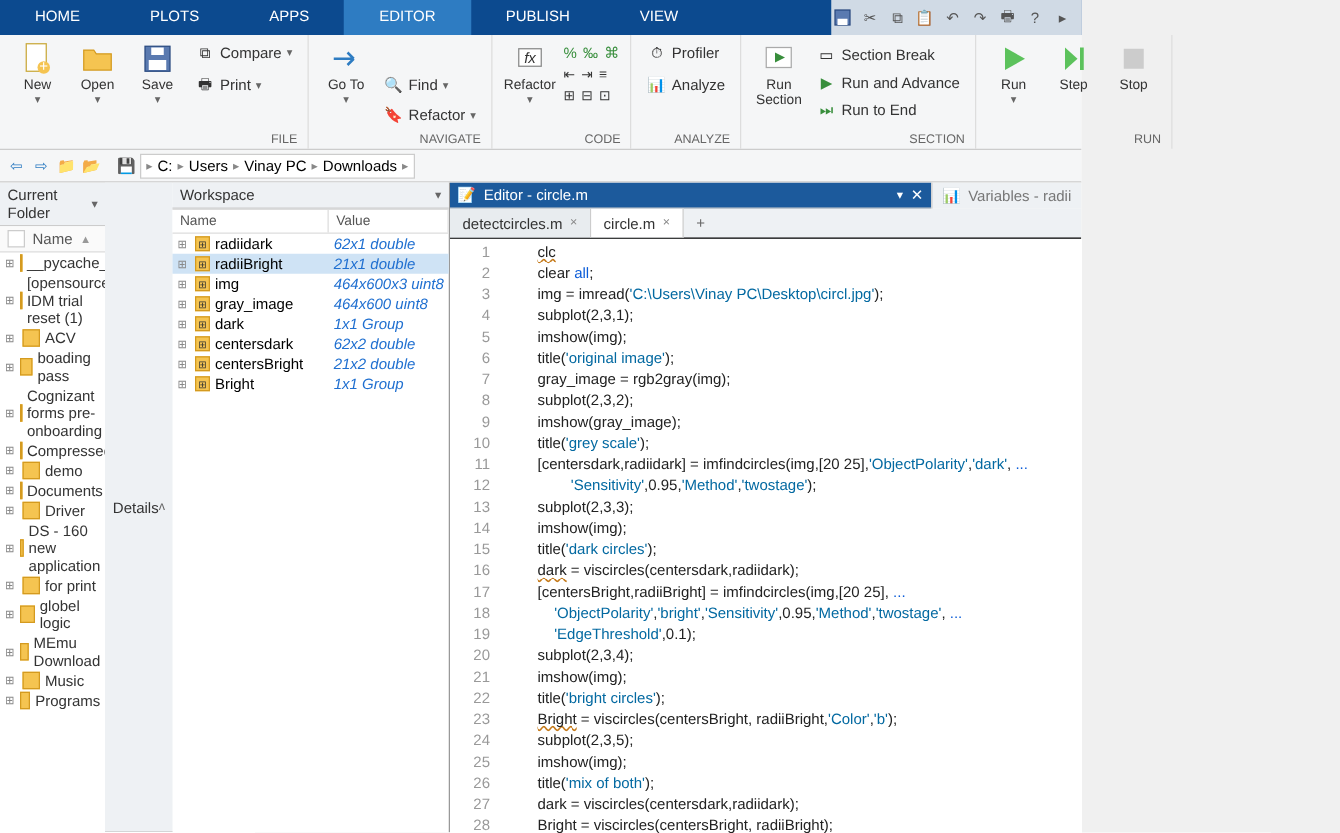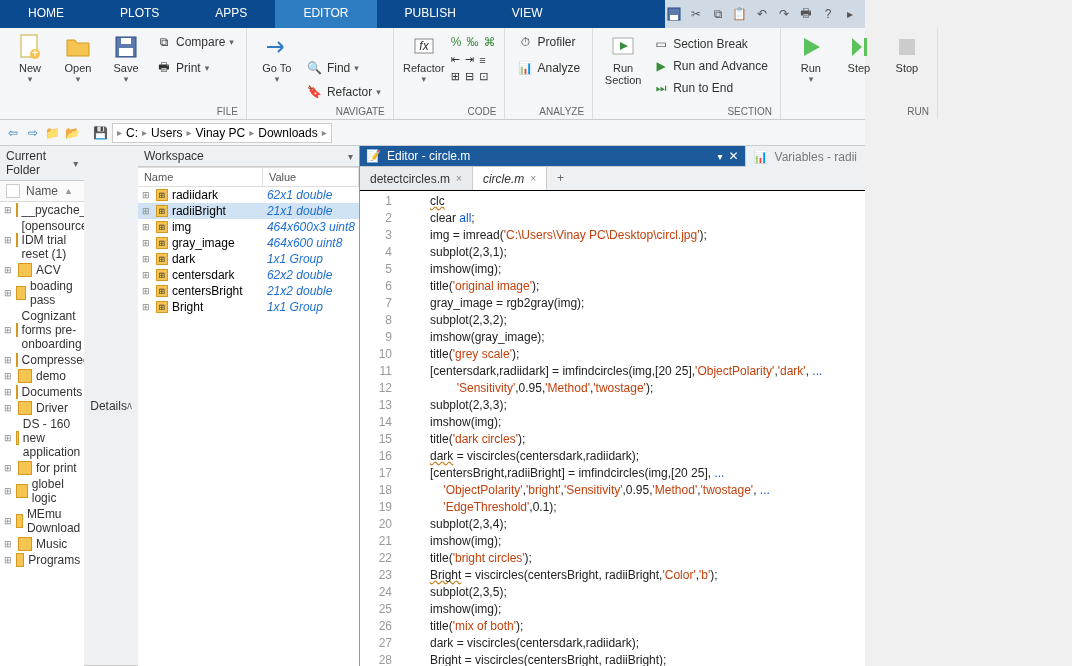--- a/index.html
+++ b/index.html
@@ -57,30 +57,30 @@
 .ws-row { display:flex; align-items:center; font-size:11px; }
 .ws-row.selected { background:#cfe3f5; }
 .ws-row .n { width:125px; padding:1px 4px; display:flex; align-items:center; gap:4px;}
 .ws-row .v { padding:1px 4px; color:#1f6fd0; font-style:italic;}
 .ws-row .cube { width:12px; height:12px; background:#f5c451; border:1px solid #d49a1f; display:inline-flex; align-items:center; justify-content:center; font-size:8px; color:#333;}
 .ws-row .exp { width:10px; font-size:9px; color:#888;}
 
 
 .ed-tabs { display:flex; background:#eef1f4; border-bottom:1px solid #000000; align-items:stretch; height:24px;}
 .ed-tab { padding:4px 10px; border-right:1px solid #ccc; font-size:11px; color:#333; display:flex; align-items:center; gap:6px; cursor:pointer; background:#e8ecef;}
-.ed-tab.active { background:#fff;font-style:italic; }
+.ed-tab.active { background:#fff; }
 .ed-tab .x { color:#888; font-size:10px; cursor:pointer;}
 .ed-add { padding:4px 10px; color:#666; cursor:pointer;}
 
 .editor { flex:1; display:flex; overflow:auto; font-family:Consolas,"Courier New",monospace; font-size:13px; background:#fff;}
 .gutter { background:#fff; border-right:0; text-align:right; padding:2px 8px 2px 4px; color:#999; user-select:none; min-width:40px;}
 .gutter div { height:17px; line-height:17px; }
 .code { padding:2px 0 2px 30px; white-space:pre; color:#222;}
 .code div { height:17px; line-height:17px; }
-.kw { color:#0b5cd8; } .str { color:#c2410c; }
+.kw { color:#0b5cd8; } .str { color:#0369a1; }
 .code .u { text-decoration: wavy underline #c57a1a; text-decoration-skip-ink:none; }
 
 .varbar { display:flex; align-items:center; background:#eef1f4; padding:3px 8px; font-size:11px; color:#777; border-left:1px solid #ccc; gap:6px;}
 .split-right { display:flex; }
 
 svg { display:block; }
 </style>
 </head>
 <body>
 

